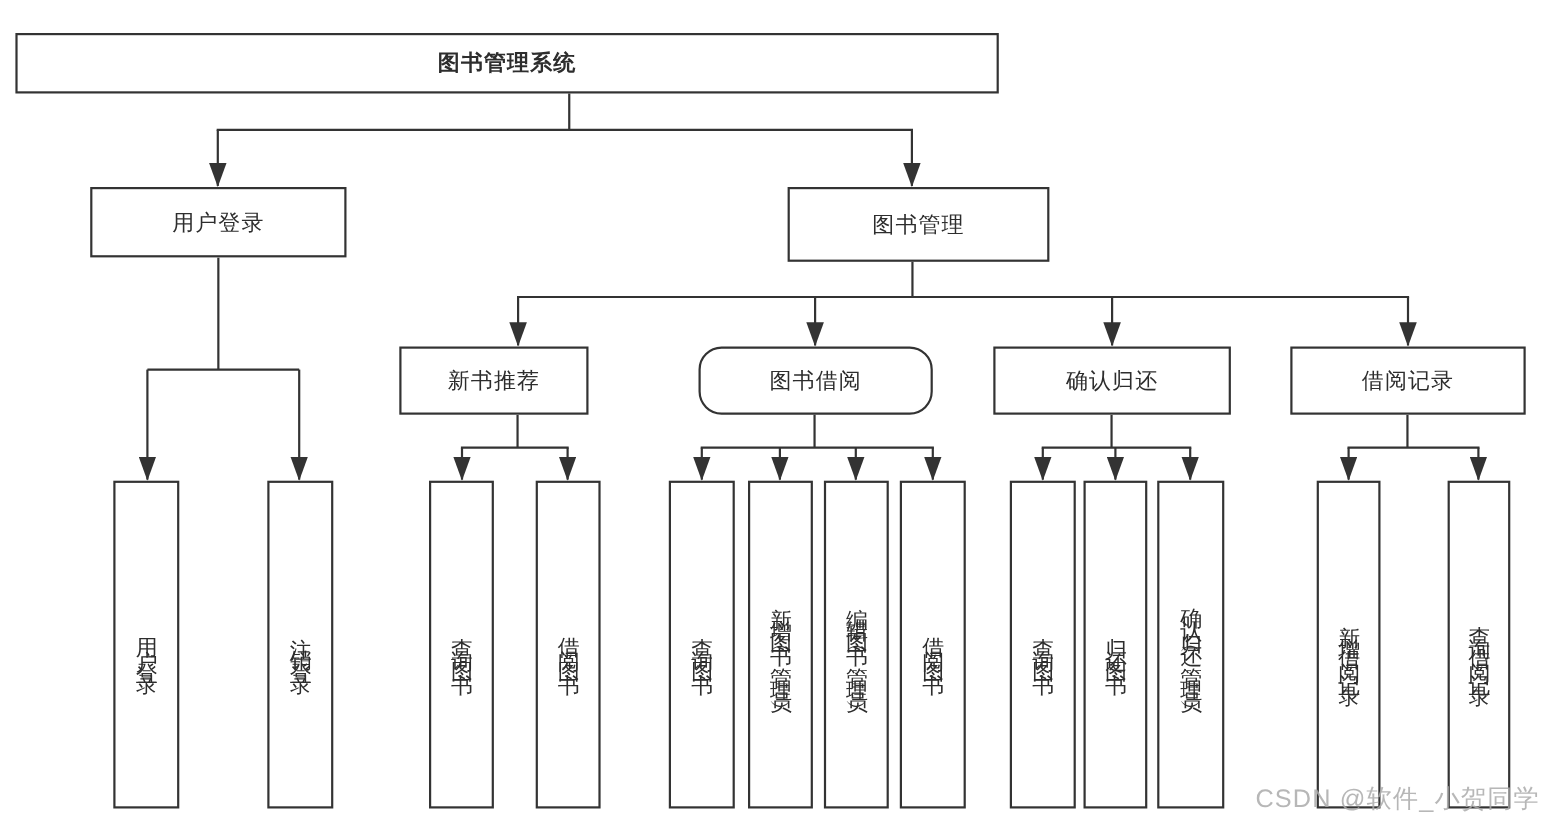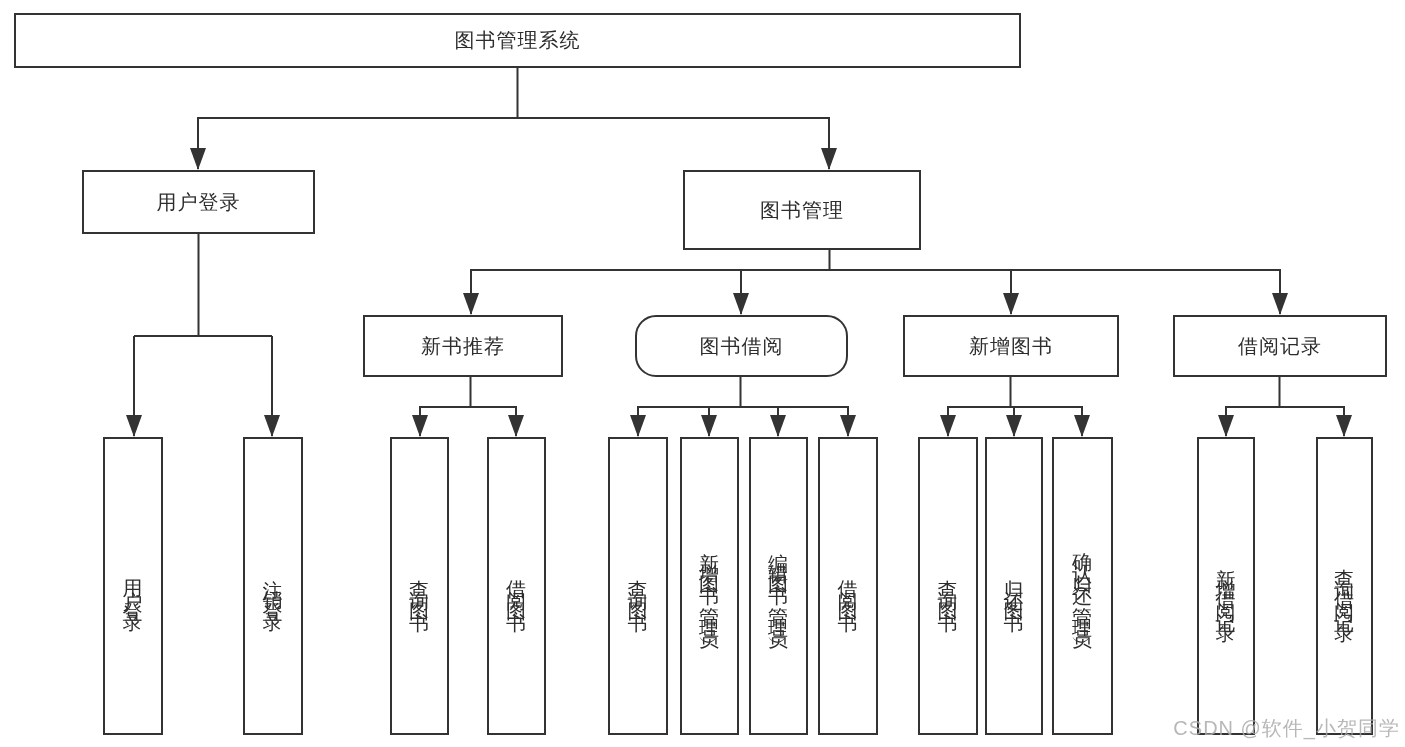--- a/index.html
+++ b/index.html
@@ -37,31 +37,31 @@
     writing-mode: vertical-rl;
     font-size: 20px;
     letter-spacing: 11px;
     line-height: 1;
     white-space: nowrap;
   }
   .watermark {
     position: absolute;
     right: 5px;
     bottom: 5px;
-    font-size: 20px;
+    font-size: 23px;
     color: rgba(170, 170, 170, 0.85);
     letter-spacing: 1px;
     z-index: 3;
     white-space: nowrap;
   }
   
-  #n-root   { left: 14px;  top: 13px;  width: 1007px; height: 55px; }
+  #n-root   { left: 14px;  top: 30px;  width: 894px; height: 55px; font-weight: bold; }
   #n-l1-a   { left: 82px;  top: 170px; width: 233px;  height: 64px; }
-  #n-l1-b   { left: 683px; top: 170px; width: 238px;  height: 80px; }
-  #n-l2-a   { left: 363px; top: 315px; width: 200px;  height: 62px; text-align: center; }
+  #n-l1-b   { left: 716px; top: 170px; width: 238px;  height: 68px; }
+  #n-l2-a   { left: 363px; top: 315px; width: 172px;  height: 62px; text-align: center; }
   #n-l2-b   { left: 635px; top: 315px; width: 213px;  height: 62px; border-radius: 21px; }
   #n-l2-c   { left: 903px; top: 315px; width: 216px;  height: 62px; }
   #n-l2-d   { left: 1173px;top: 315px; width: 214px;  height: 62px; font-family: Liberation Serif, serif; }
   .leaf     { top: 437px; height: 298px; }
   #f-1  { left: 103px;  width: 60px; }
   #f-2  { left: 243px;  width: 60px; }
   #f-3  { left: 390px;  width: 59px; }
   #f-4  { left: 487px;  width: 59px; }
   #f-5  { left: 608px;  width: 60px; }
   #f-6  { left: 680px;  width: 59px; }
@@ -135,21 +135,21 @@
     <span>图书管理</span>
   </div>
 
   <div id="n-l2-a" class="box h-box">
     <span>新书推荐</span>
   </div>
   <div id="n-l2-b" class="box h-box">
     <span>图书借阅</span>
   </div>
   <div id="n-l2-c" class="box h-box">
-    <span>新增图书</span>
+    <span>确认归还</span>
   </div>
   <div id="n-l2-d" class="box h-box">
     <span>借阅记录</span>
   </div>
 
   <div id="f-1" class="box v-box leaf">
     <span>用户登录</span>
   </div>
   <div id="f-2" class="box v-box leaf">
     <span>注销登录</span>

